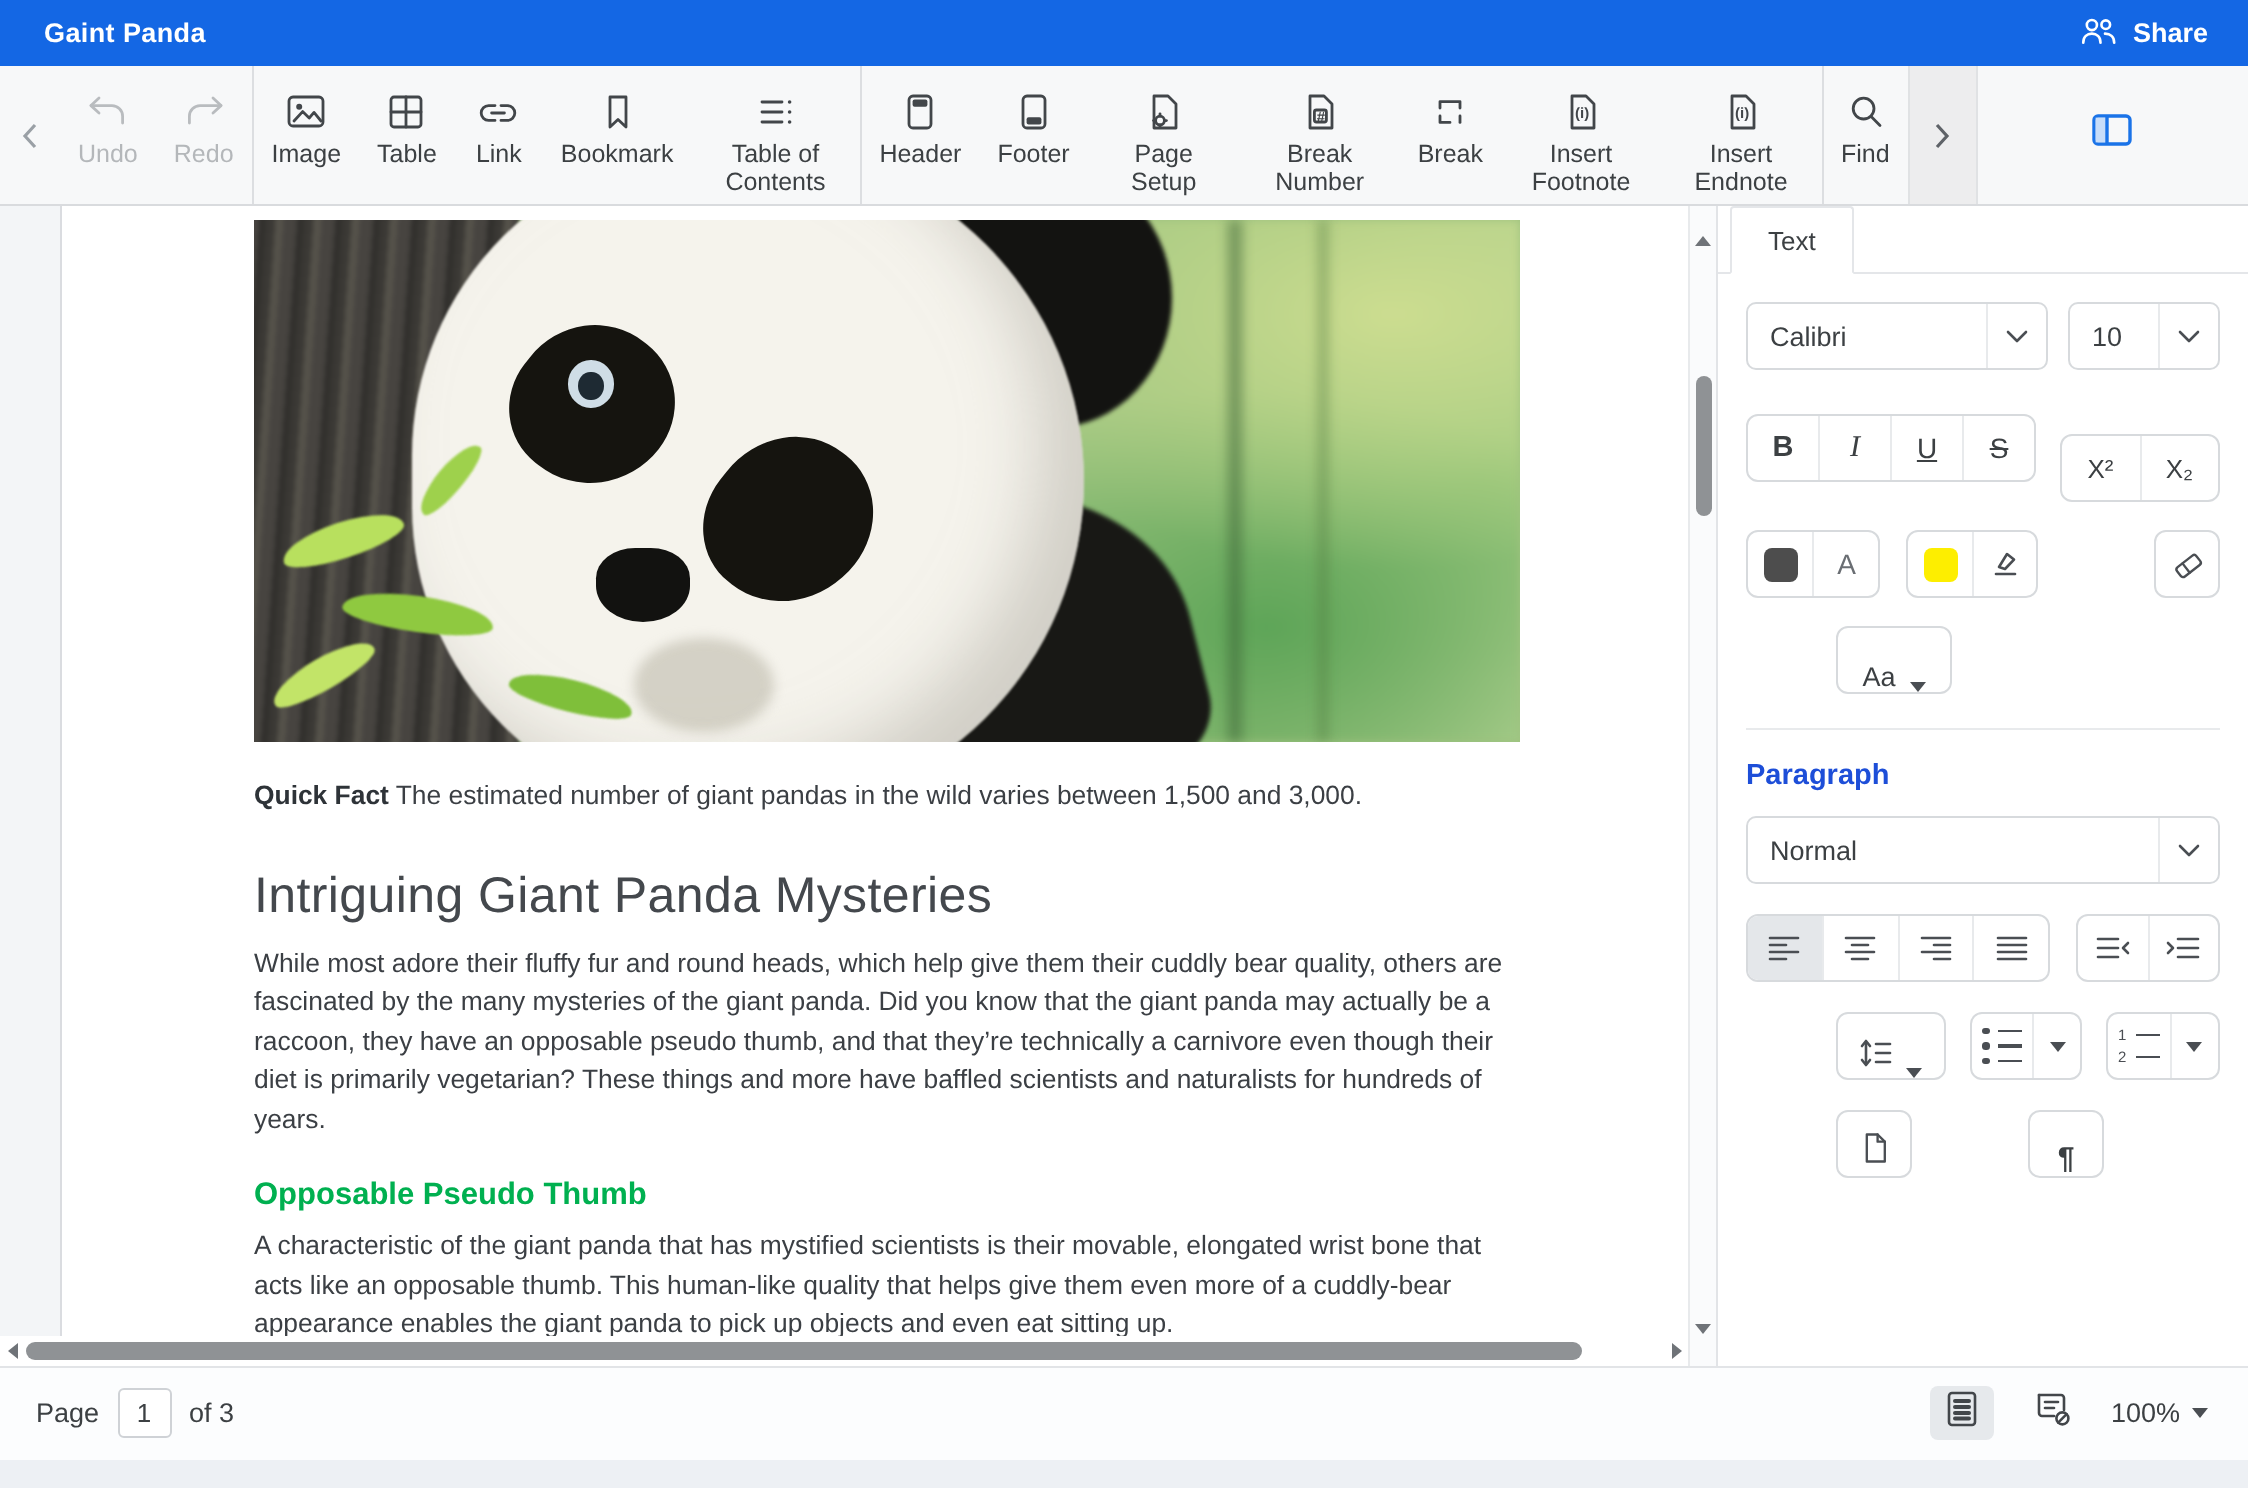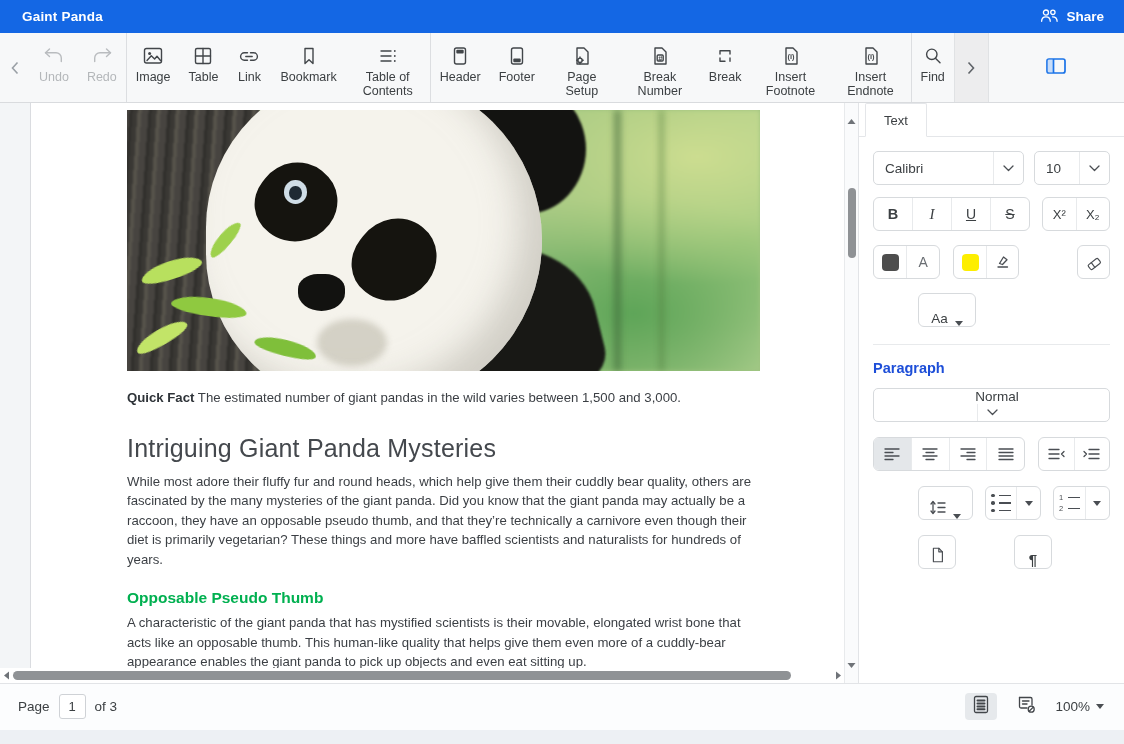--- a/index.html
+++ b/index.html
@@ -423,21 +423,21 @@
           </div>
         </div>
 
         <div class="row" style="margin-top:12px; gap:12px;">
           <div class="btn-group" style="flex:1;">
             <div class="btn-cell b-bold" style="flex:1;">B</div>
             <div class="btn-cell b-italic" style="flex:1;">I</div>
             <div class="btn-cell b-underline" style="flex:1;">U</div>
             <div class="btn-cell b-strike" style="flex:1;">S</div>
           </div>
-          <div class="btn-group" style="width:68px;">
+          <div class="btn-group" style="width:80px;margin-top:20px;">
             <div class="btn-cell b-supsub" style="flex:1;">X²</div>
             <div class="btn-cell b-supsub" style="flex:1;">X₂</div>
           </div>
         </div>
 
         <div class="row" style="margin-top:14px; gap:13px;">
           <div class="btn-group" style="width:78px;">
             <div class="btn-cell" style="flex:1;">
               <span class="swatch" style="background:#4d4d4d;"></span>
             </div>
@@ -474,21 +474,21 @@
             <span class="caret-down"></span>
           </div>
         </div>
 
         <div class="panel-divider"></div>
       </div>
 
       <div class="psection">
         <div class="para-heading" style="margin-top:15px;">Paragraph</div>
 
-        <div class="select" style="margin-top:12px;flex-direction:column;">
+        <div class="select" style="margin-top:12px;">
           <span class="sel-text">Normal</span>
           <span class="sel-arrow">
             <svg width="11" height="7" viewBox="0 0 11 7">
                 <polyline points="1,1 5.5,5.5 10,1"></polyline>
               </svg>
           </span>
         </div>
 
         <div class="row" style="margin-top:15px; gap:13px;">
           <div class="btn-group" style="flex:1;">

